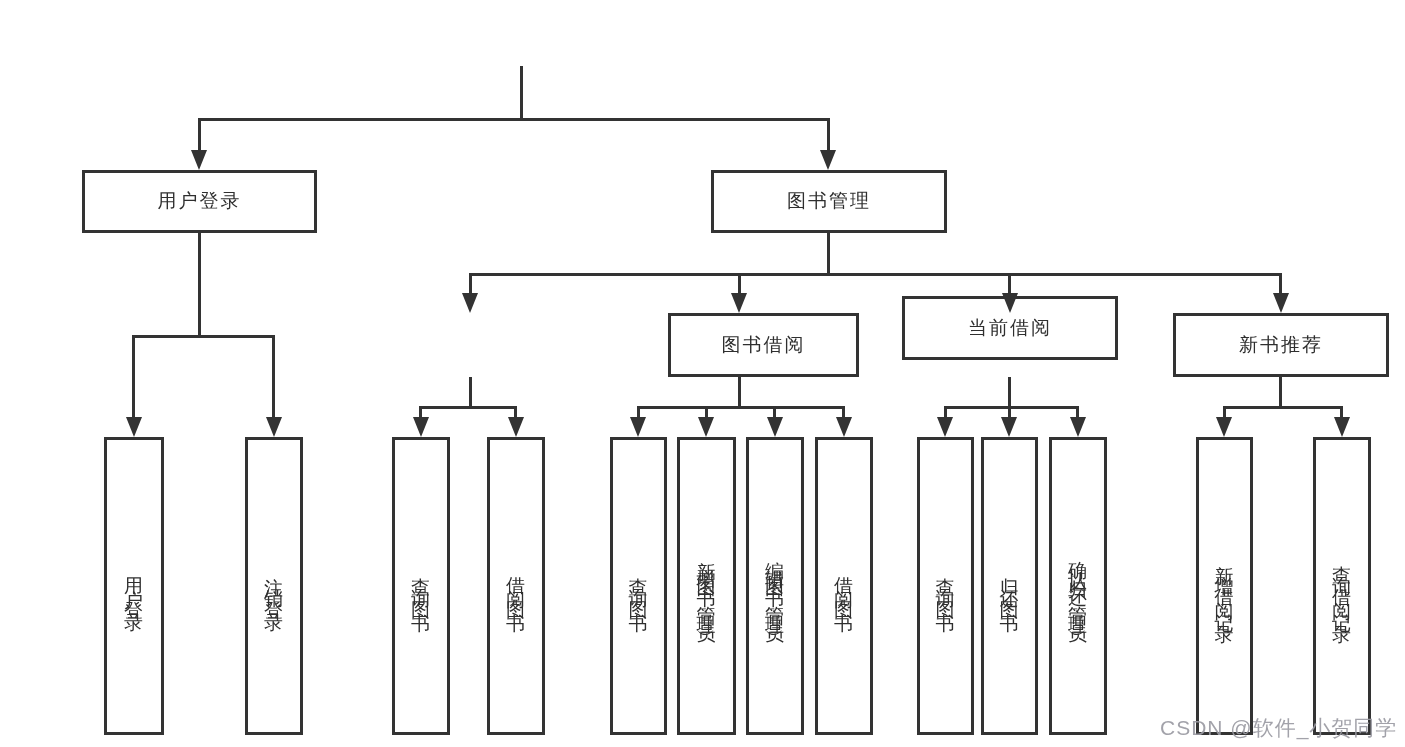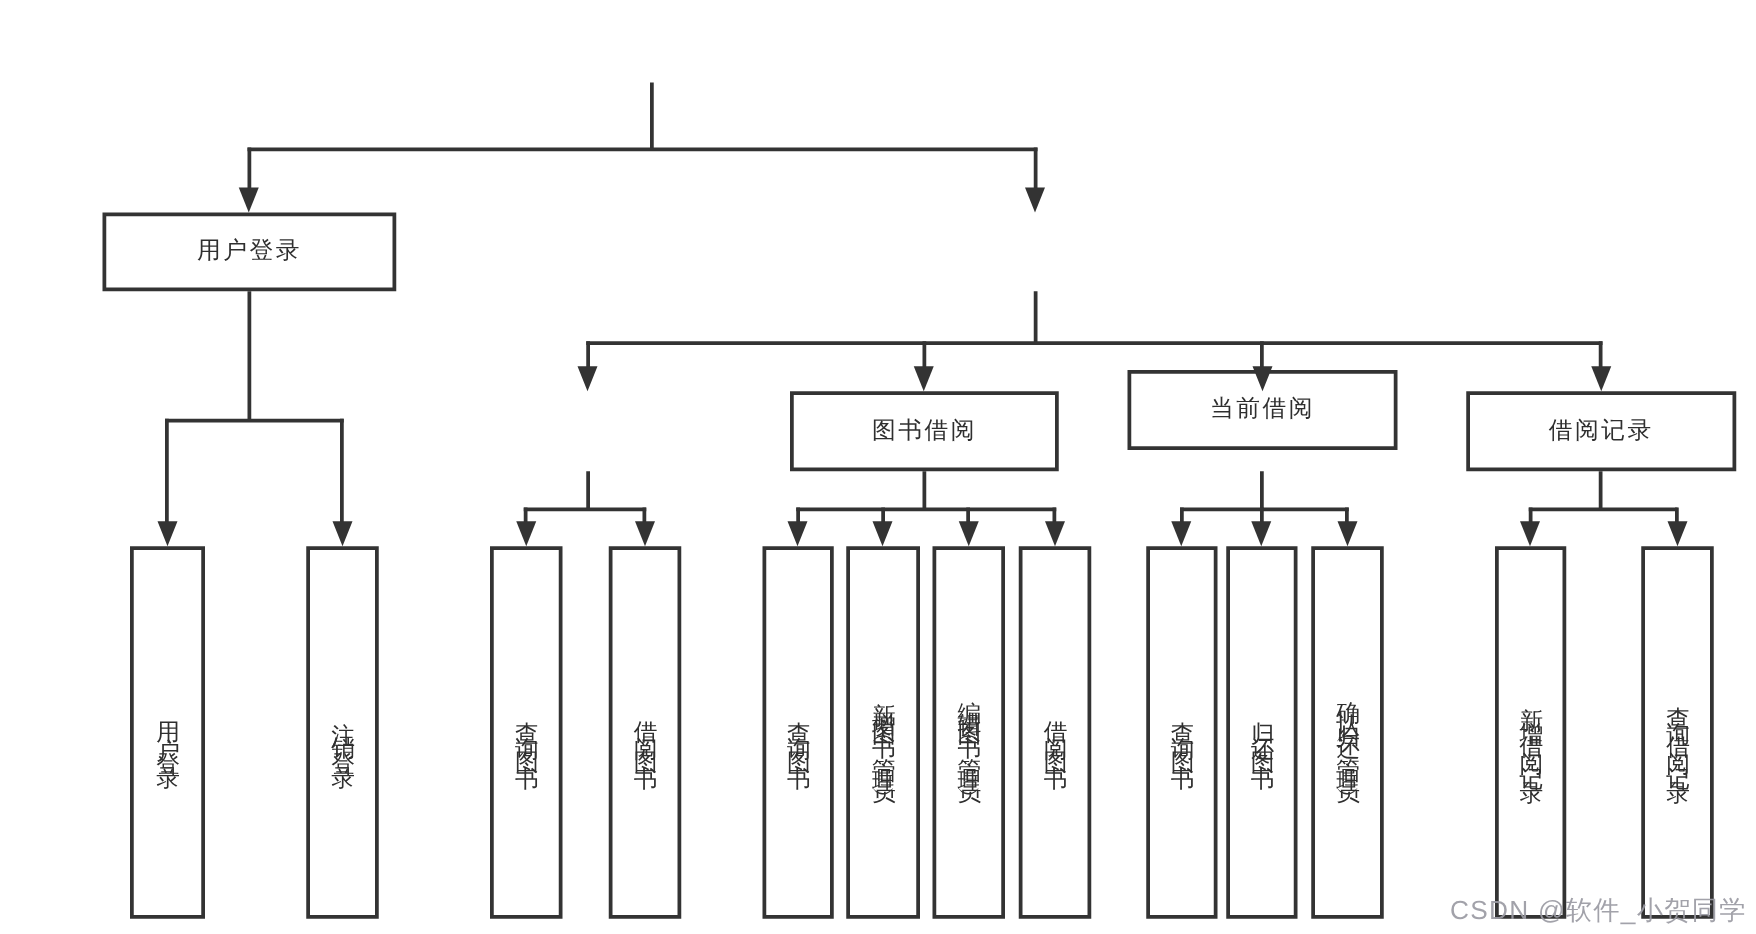--- a/index.html
+++ b/index.html
@@ -66,29 +66,32 @@
 </style>
 </head>
 <body>
 
 <div class="canvas">
 
 
   <div class="box" style="left:82px;top:170px;width:235px;height:63px">
     <span class="hlabel">用户登录</span>
   </div>
+  <div class="box" style="left:711px;top:170px;width:236px;height:63px">
+    <span class="hlabel">图书管理</span>
+  </div>
 
-  <div class="box" style="left:632px;top:313px;width:215px;height:64px">
+  <div class="box" style="left:668px;top:313px;width:191px;height:64px">
     <span class="hlabel">图书借阅</span>
   </div>
   <div class="box" style="left:902px;top:296px;width:216px;height:64px">
     <span class="hlabel">当前借阅</span>
   </div>
   <div class="box" style="left:1173px;top:313px;width:216px;height:64px">
-    <span class="hlabel">借阅记录</span>
+    <span class="hlabel">新书推荐</span>
   </div>
 
   <div class="box" style="left:104px;top:437px;width:60px;height:298px">
     <span class="vlabel">用户登录</span>
   </div>
   <div class="box" style="left:245px;top:437px;width:58px;height:298px">
     <span class="vlabel">注销登录</span>
   </div>
   <div class="box" style="left:392px;top:437px;width:58px;height:298px">
     <span class="vlabel">查询图书</span>

